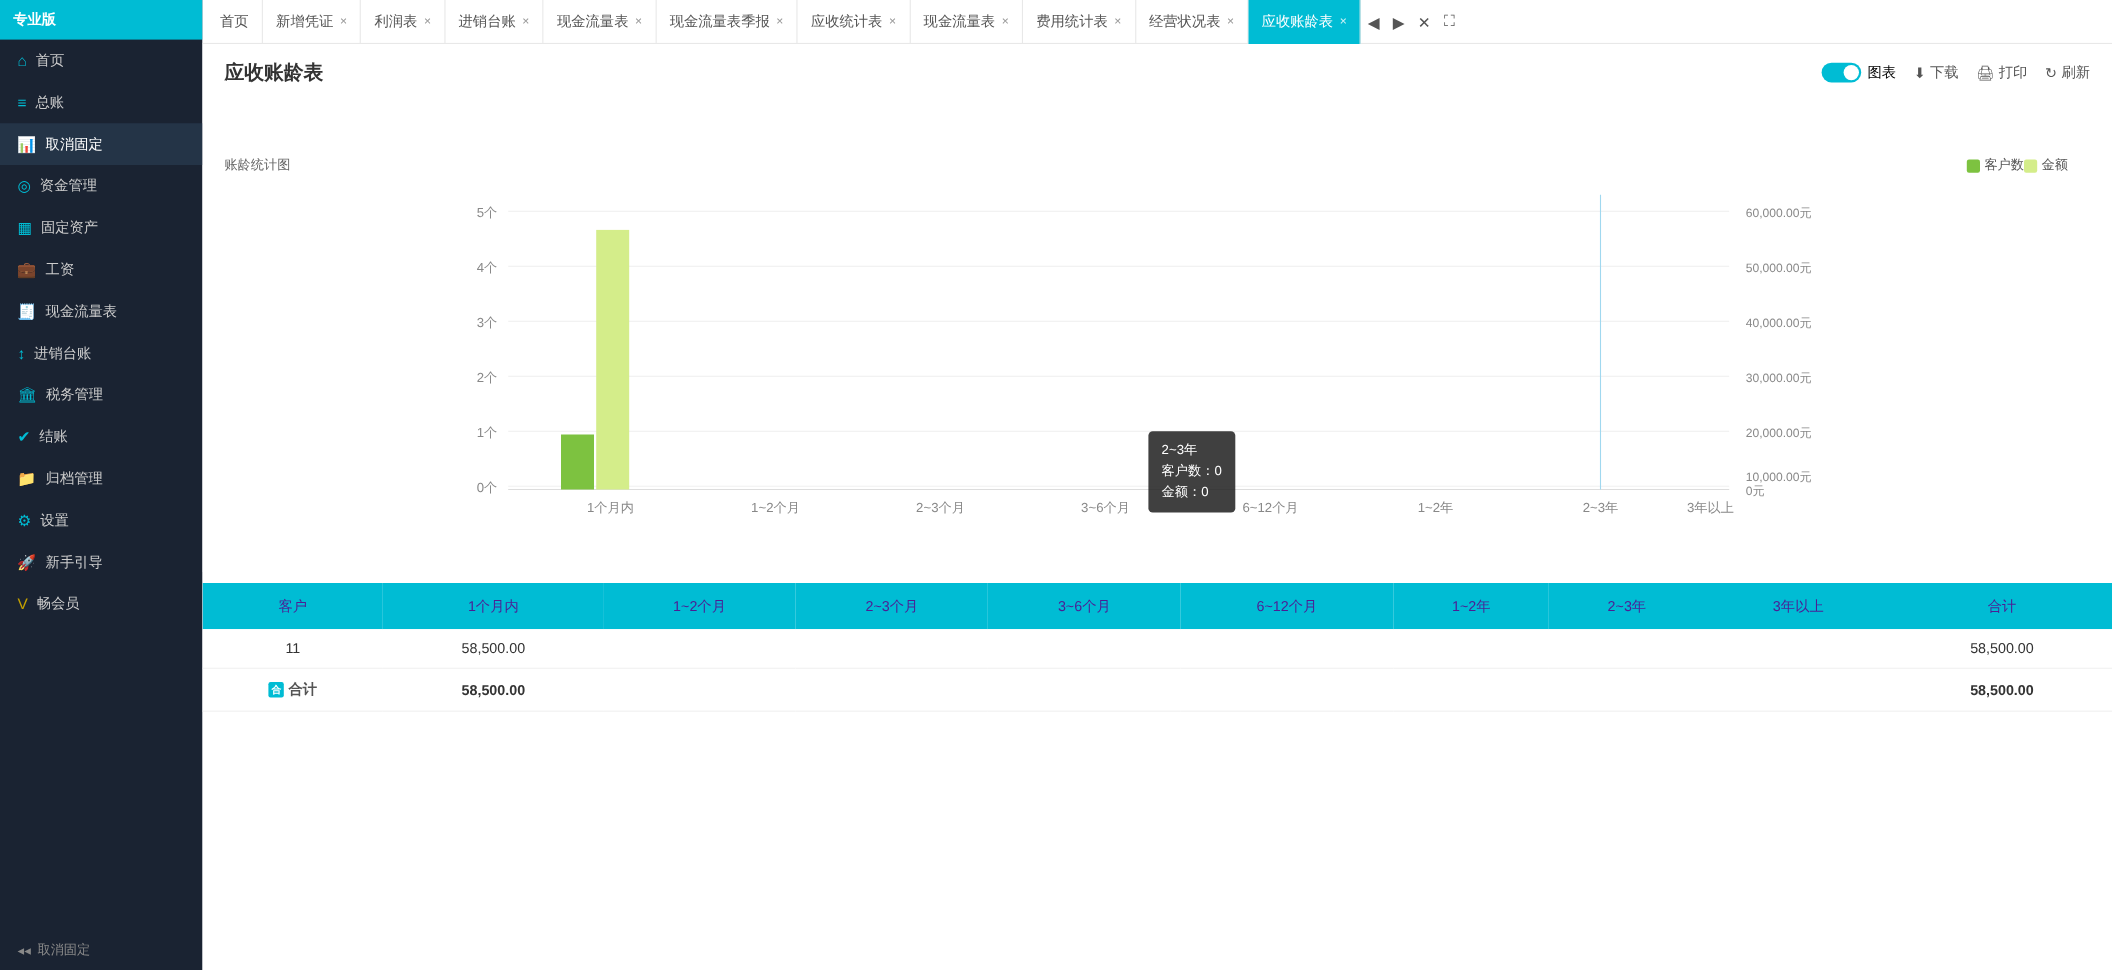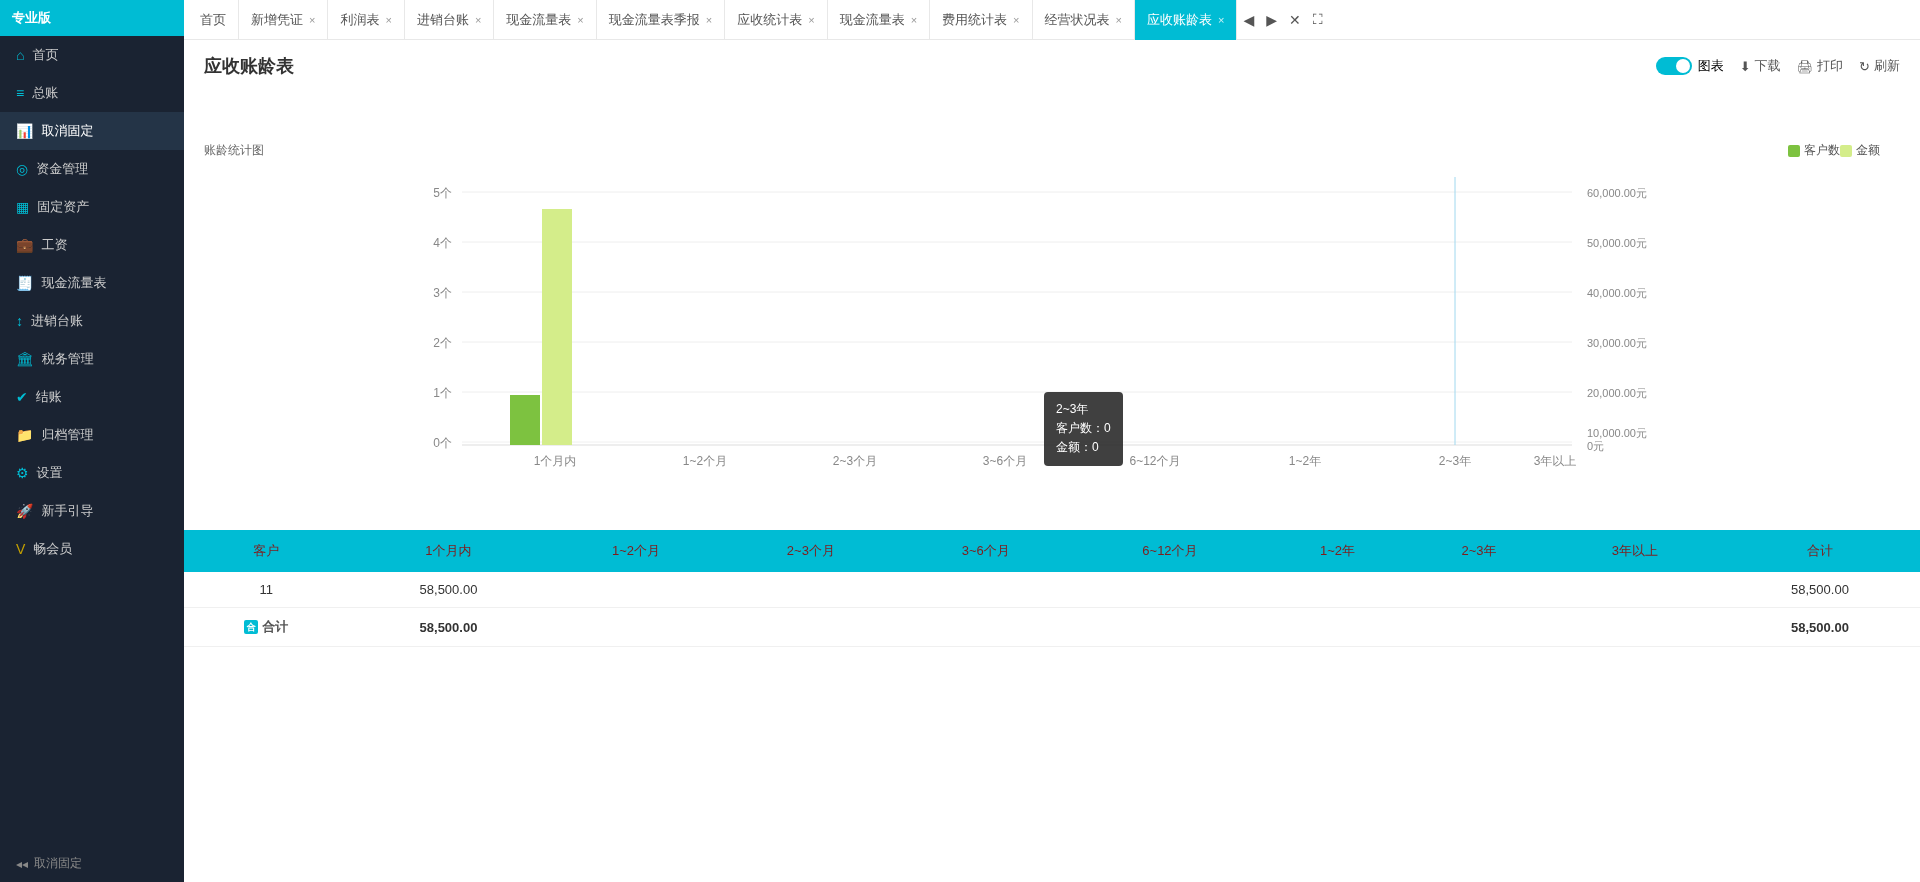--- a/index.html
+++ b/index.html
@@ -199,21 +199,21 @@
     .table-container {
       margin: 10px 0 0;
       flex: 1;
     }
     table {
       width: 100%;
       border-collapse: collapse;
     }
     thead tr {
       background: #00bcd4;
-      color: #7f1d1d;
+      color: #4c1d95;
     }
     thead th {
       padding: 12px 10px;
       font-size: 13px;
       font-weight: normal;
       text-align: center;
     }
     tbody tr {
       background: #fff;
       border-bottom: 1px solid #f0f0f0;

